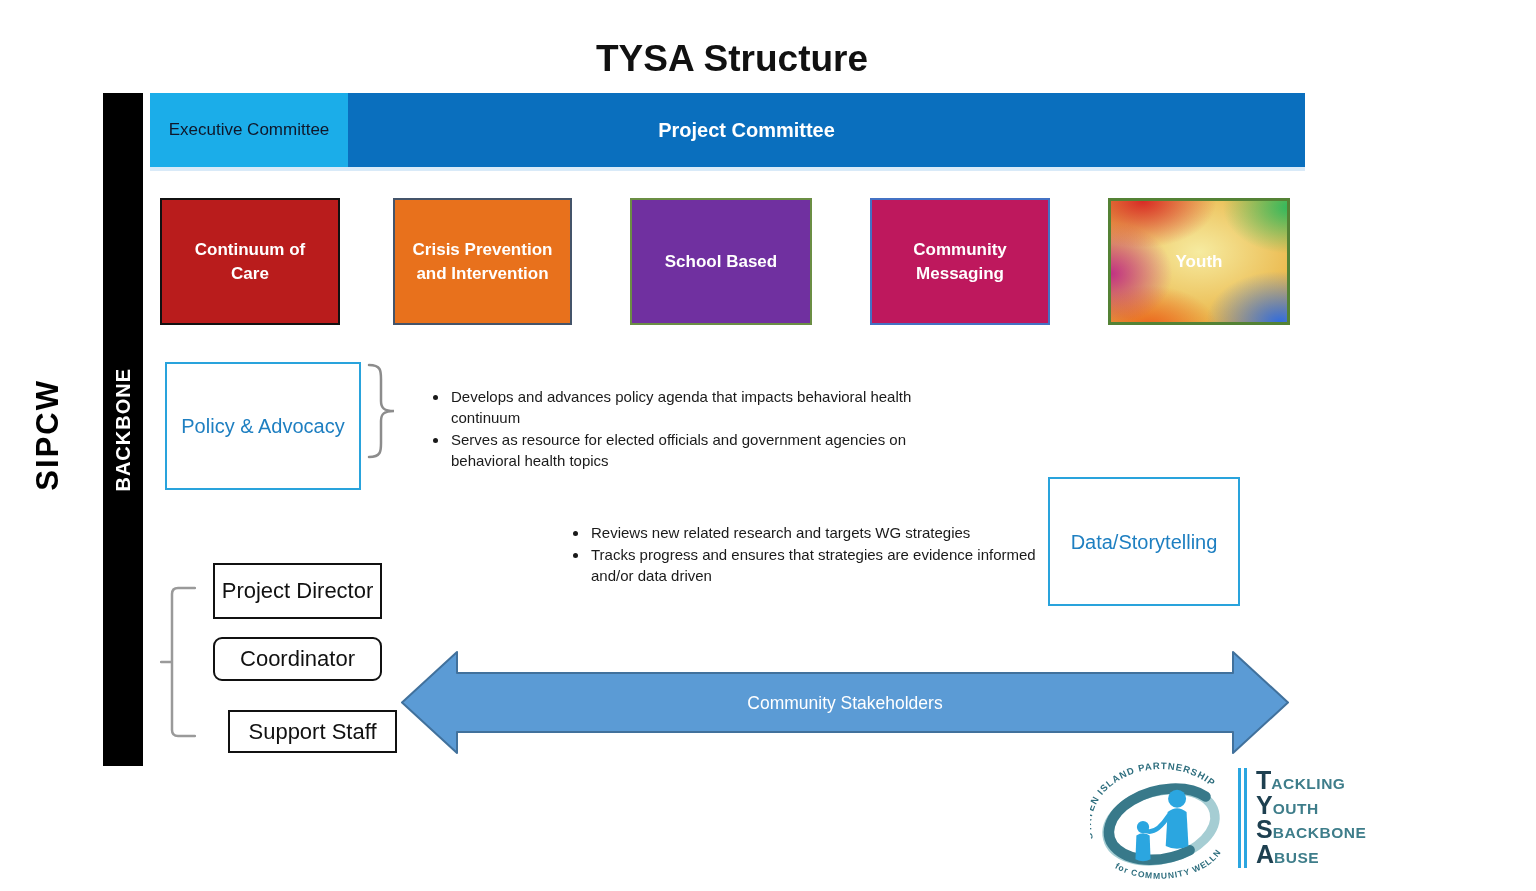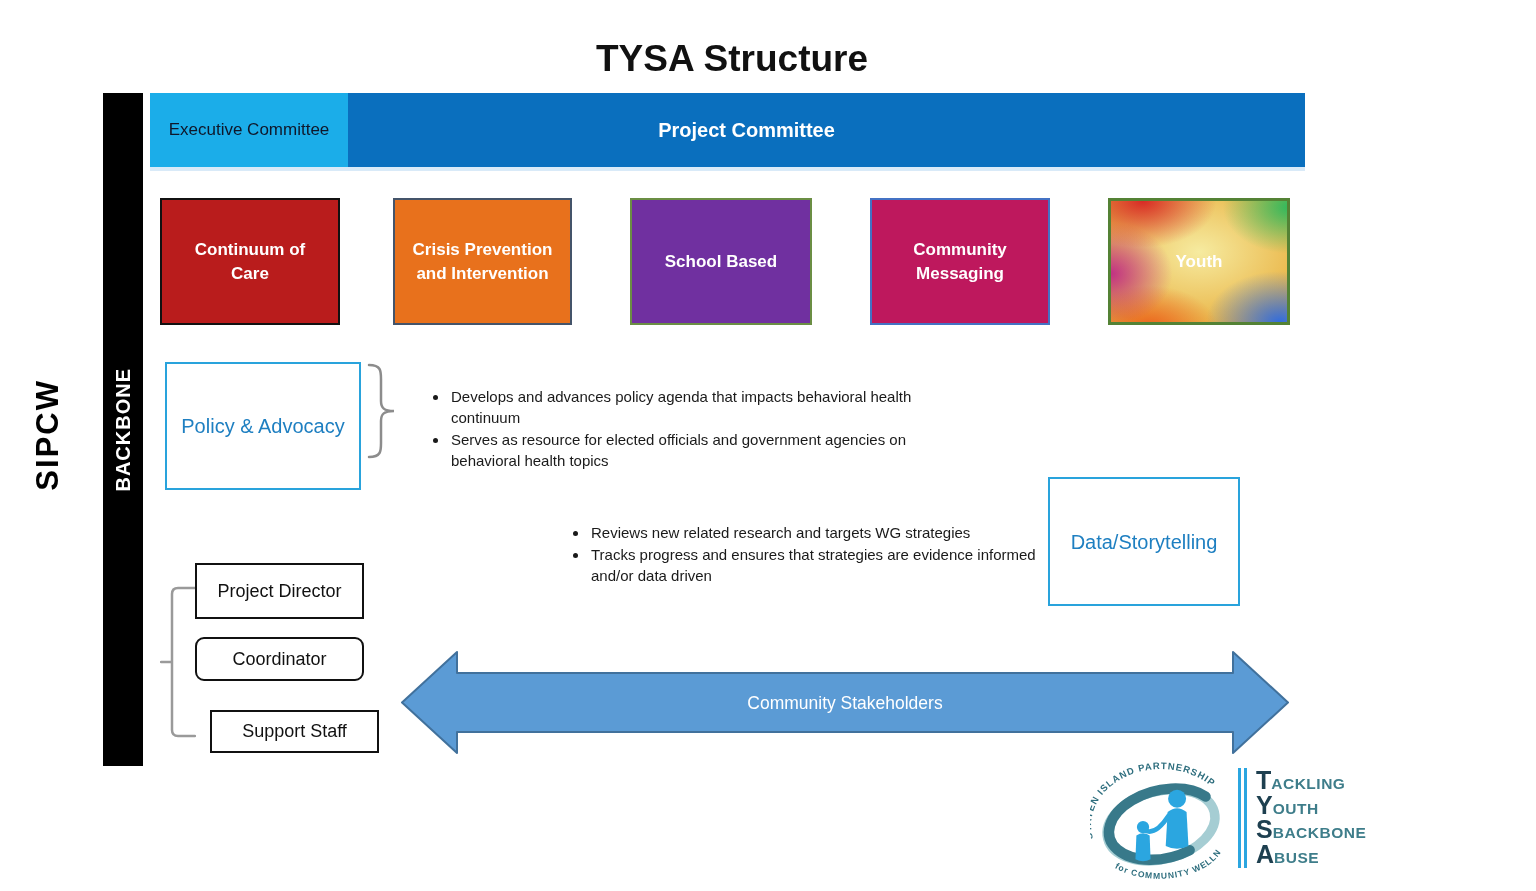--- a/index.html
+++ b/index.html
@@ -44,23 +44,23 @@
                font-size:20px;line-height:1.4;}
   .policy-box{left:165px;top:346px;width:192px;height:124px;margin-top:16px;}
   .data-box{left:1048px;top:477px;width:188px;height:125px;}
   
   .bullets{font-size:15px;color:#1a1a1a;line-height:1.4;}
   .bullets ul{margin:16px;padding-left:20px;}
   .bullets li{margin:0 0 1px 0;padding-left:2px;}
   .policy-bullets{left:413px;top:370px;width:520px;}
   .data-bullets{left:553px;top:506px;width:532px;}
   
-  .staff-box{left:195px;width:169px;background:#fff;border:2px solid #111;color:#111;
+  .staff-box{left:213px;width:169px;background:#fff;border:2px solid #111;color:#111;
              display:flex;align-items:center;justify-content:center;text-align:center;
-             font-size:18px;line-height:1.35;box-sizing:border-box;}
+             font-size:22px;line-height:1.35;box-sizing:border-box;}
   .staff-pd{top:563px;height:56px;}
   .staff-co{top:637px;height:44px;border-radius:9px;}
   .staff-ss{top:710px;height:43px;margin-left:15px;}
   
   .arrow-wrap{left:400px;top:650px;width:890px;height:105px;}
   .arrow-label{left:400px;top:650px;width:890px;height:105px;display:flex;align-items:center;justify-content:center;
                color:#fff;font-size:19px;transform:scaleX(.92);}
   
   .logo-svg{left:1090px;top:760px;width:142px;height:120px;}
   .logo-divider{left:1238px;top:768px;width:9px;height:100px;

